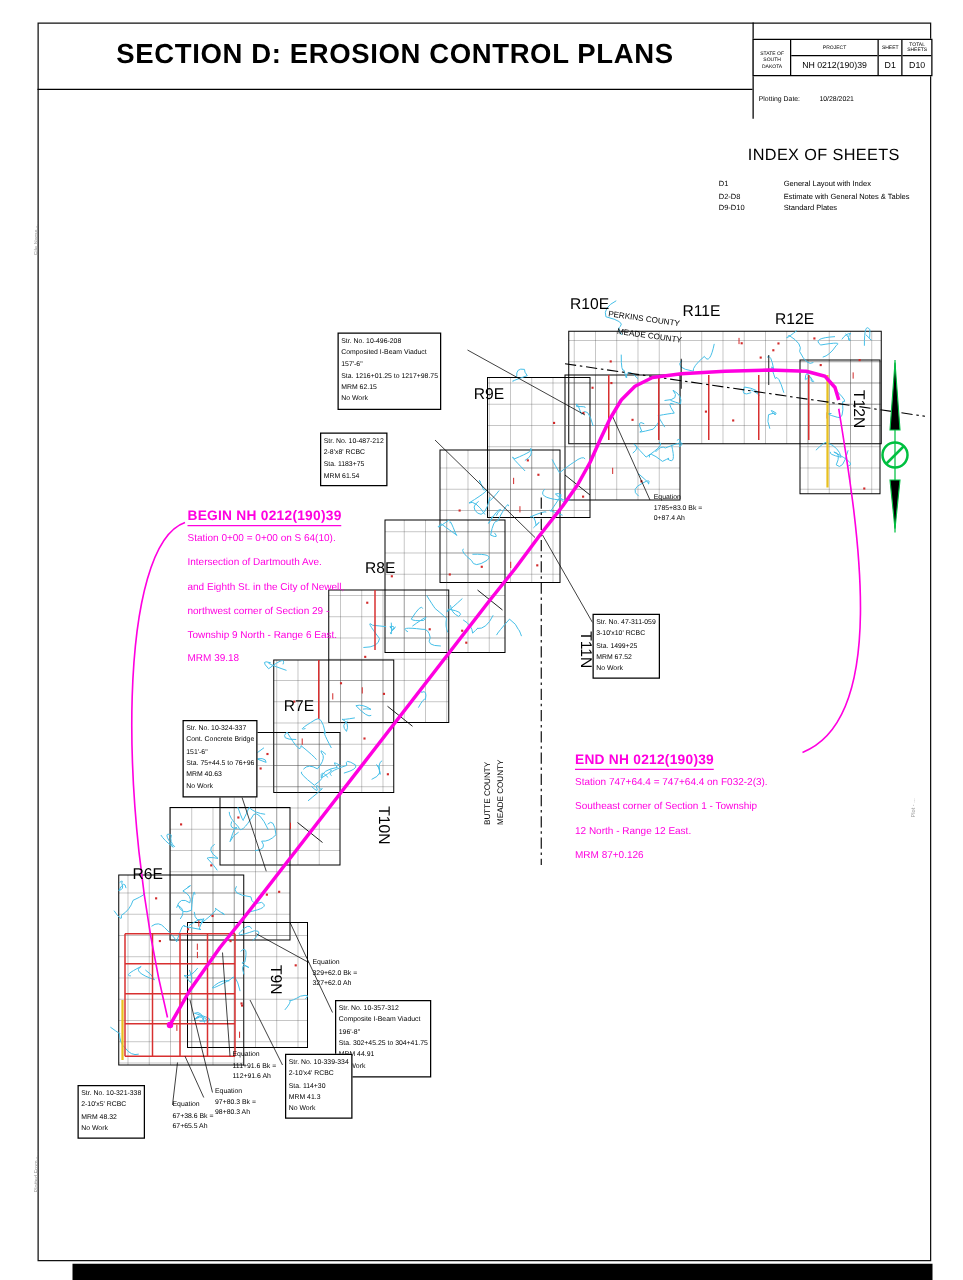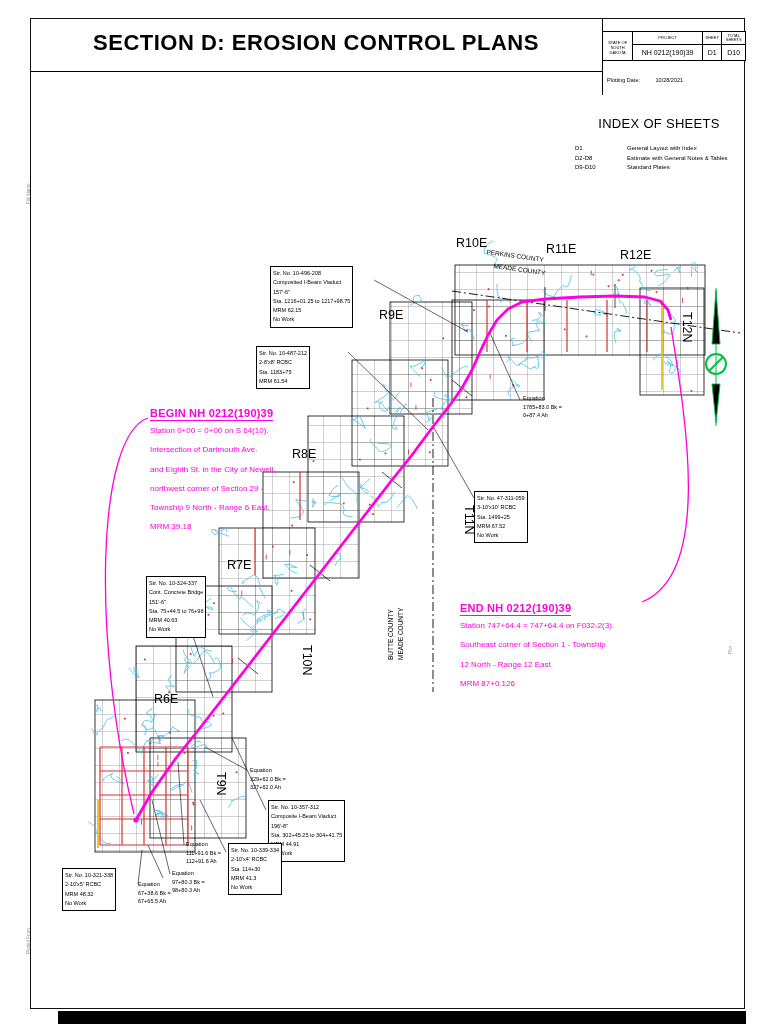--- a/index.html
+++ b/index.html
@@ -353,21 +353,21 @@
   <div class="l">12 North - Range 12 East.</div>
   <div class="l">MRM 87+0.126</div>
 </div>
 
 <div class="abs rlab" style="left:456px;top:236px;">R10E</div>
 <div class="abs rlab" style="left:546px;top:242px;">R11E</div>
 <div class="abs rlab" style="left:620px;top:248px;">R12E</div>
 <div class="abs rlab" style="left:379px;top:308px;text-align:center;">R9E</div>
 <div class="abs rlab" style="left:292px;top:447px;">R8E</div>
 <div class="abs rlab" style="left:227px;top:558px;">R7E</div>
-<div class="abs rlab" style="left:106px;top:692px;margin-left:48px;">R6E</div>
+<div class="abs rlab" style="left:106px;top:692px;">R6E</div>
 
 <div class="abs tlab" style="left:694px;top:312px;">T12N</div>
 <div class="abs tlab" style="left:476px;top:505px;">T11N</div>
 <div class="abs tlab" style="left:314px;top:645px;">T10N</div>
 <div class="abs tlab" style="left:228px;top:772px;">T9N</div>
 
 <div class="abs ctylab" style="left:487px;top:248px;transform:rotate(8deg);transform-origin:0 0;">PERKINS COUNTY</div>
 <div class="abs ctylab" style="left:494px;top:262px;transform:rotate(8deg);transform-origin:0 0;">MEADE COUNTY</div>
 <div class="abs cty-left" style="left:406px;top:640px;">
   <div>BUTTE COUNTY</div>

